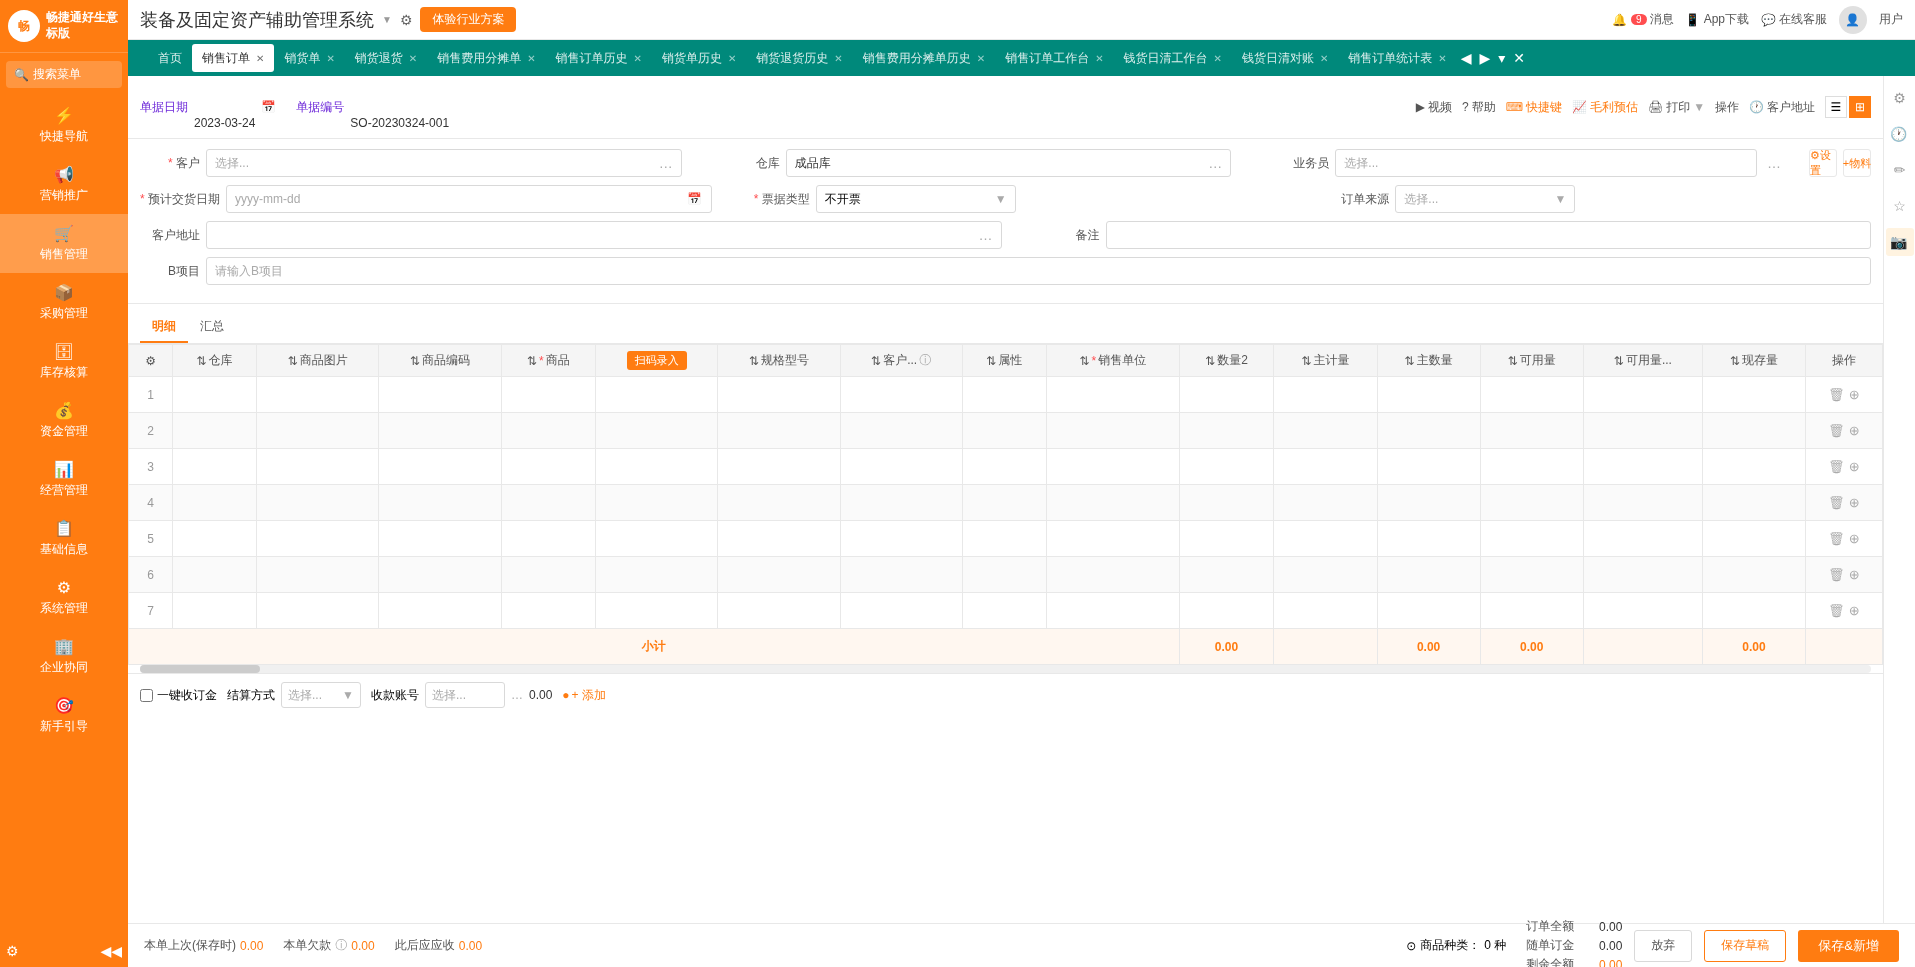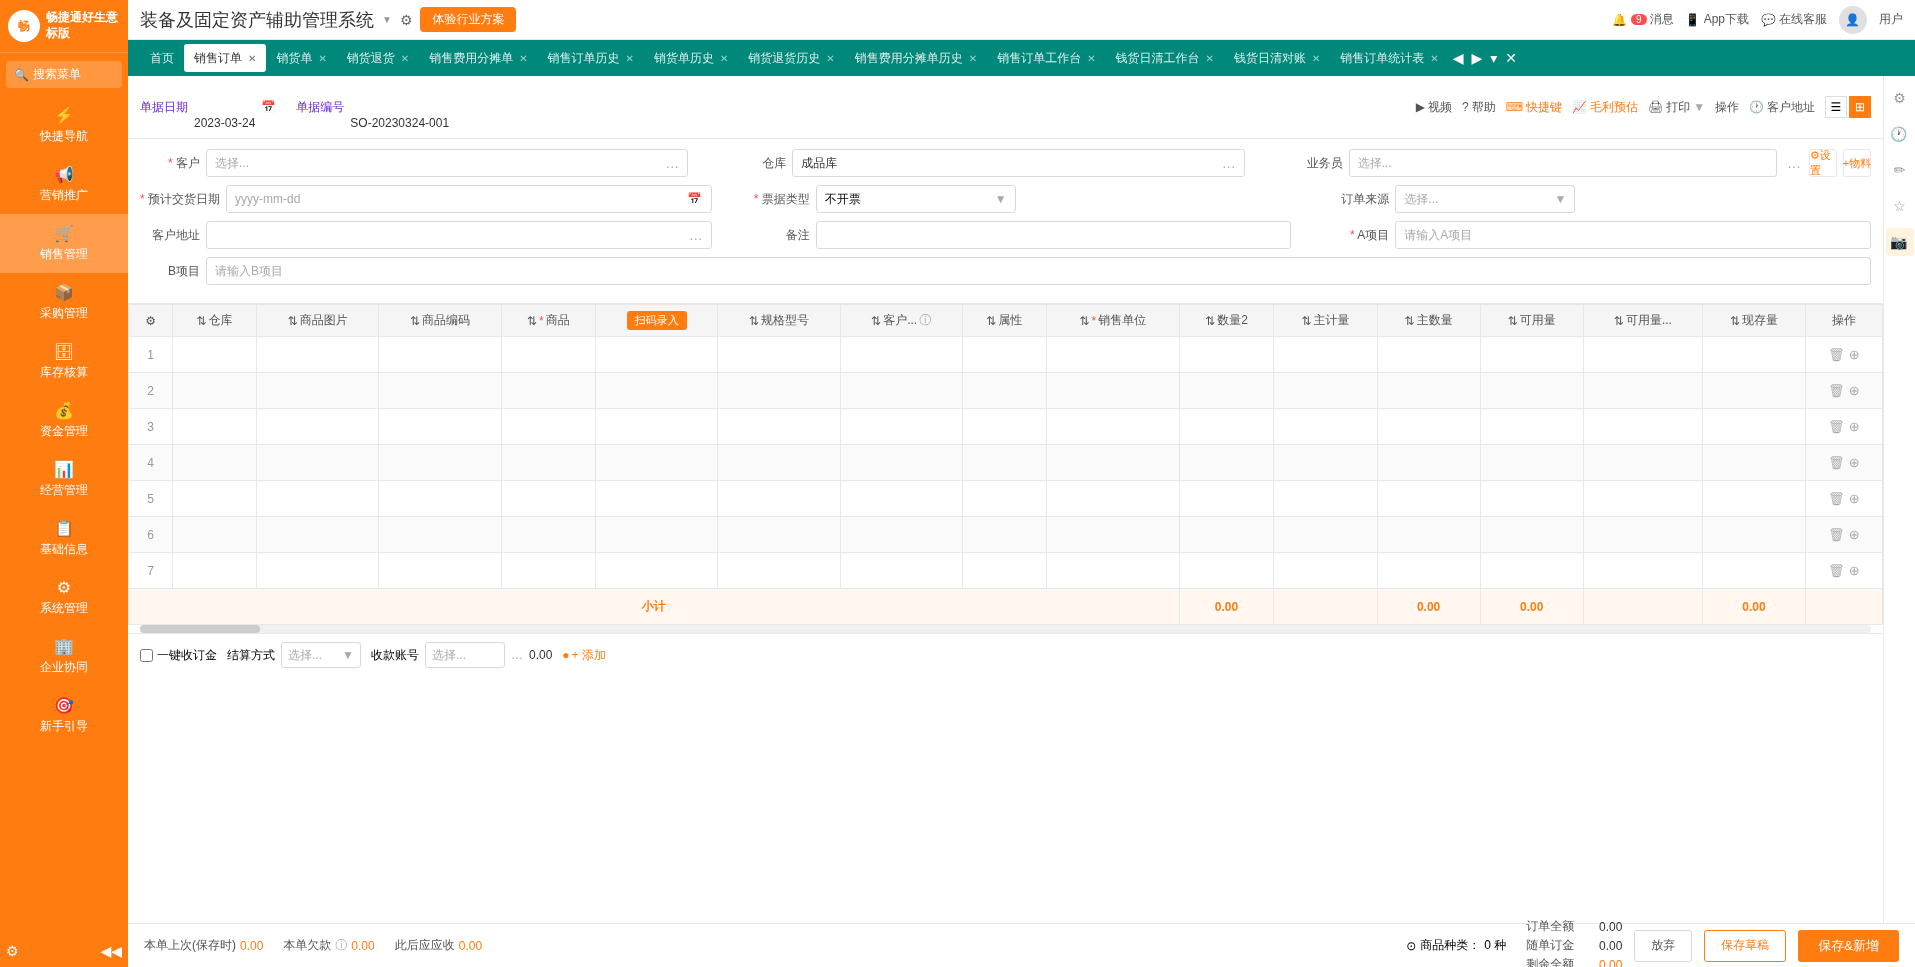--- a/index.html
+++ b/index.html
@@ -27,21 +27,21 @@
     .system-title { font-size: 18px; color: #333; }
     .system-title-arrow { color: #999; font-size: 10px; }
     .header-industry-btn { background: #ff7c11; color: #fff; border: none; border-radius: 4px; padding: 4px 12px; cursor: pointer; font-size: 12px; }
     .top-header-right { display: flex; align-items: center; gap: 12px; color: #555; font-size: 12px; }
     .header-icon-btn { display: flex; align-items: center; gap: 3px; cursor: pointer; color: #555; }
     .badge { background: #ff4d4f; color: #fff; border-radius: 10px; padding: 0 4px; font-size: 10px; min-width: 16px; text-align: center; }
     .user-avatar { width: 28px; height: 28px; background: #e0e0e0; border-radius: 50%; display: flex; align-items: center; justify-content: center; font-size: 12px; color: #666; }
     .gear-btn { background: none; border: none; cursor: pointer; font-size: 14px; color: #666; }
 
     
-    .tab-bar { height: 36px; background: #00897b; display: flex; align-items: center; padding: 0 12px; overflow: hidden; flex-shrink: 0; }
+    .tab-bar { height: 36px; background: #00897b; display: flex; align-items: center; padding: 0 20px; overflow: hidden; flex-shrink: 0; }
     .tab-item { height: 28px; padding: 0 10px; display: flex; align-items: center; gap: 4px; border-radius: 3px; cursor: pointer; white-space: nowrap; font-size: 12px; color: rgba(255,255,255,0.85); }
     .tab-item.active { background: #fff; color: #333; }
     .tab-item .tab-close { font-size: 10px; color: inherit; opacity: 0.7; margin-left: 2px; }
     .tab-nav-btn { background: none; border: none; color: #fff; cursor: pointer; padding: 0 4px; font-size: 14px; }
 
     
     .content { flex: 1; display: flex; overflow: hidden; background: #f5f5f5; }
     .page-content { flex: 1; overflow-y: auto; padding: 0; background: #fff; }
 
     
@@ -344,21 +344,21 @@
             </div>
           </div>
           <div class="field-group">
             <span class="field-label" style="margin-left:30px;">业务员</span>
             <div class="field-input with-icon" style="width:180px;">
               <span style="color:#aaa;">选择...</span>
             </div>
             <span class="field-more">…</span>
           </div>
           <div style="margin-left:auto; display:flex; gap:6px;">
-            <div style="width:28px;height:28px;border:1px solid #e8e8e8;display:flex;align-items:center;justify-content:center;cursor:pointer;color:#ff7c11;font-size:11px;border-radius:3px;">⚙设置</div>
+            <div style="width:28px;height:28px;border:1px solid #e8e8e8;display:flex;align-items:center;justify-content:center;cursor:pointer;color:#ff7c11;font-size:11px;border-radius:3px;margin-left:20px;">⚙设置</div>
             <div style="width:28px;height:28px;border:1px solid #e8e8e8;display:flex;align-items:center;justify-content:center;cursor:pointer;color:#ff7c11;font-size:11px;border-radius:3px;white-space:nowrap;padding:0 4px;">+物料</div>
           </div>
         </div>
 
         <div class="form-row">
           <div class="field-group">
             <span class="field-label required">预计交货日期</span>
             <div class="field-input with-icon" style="width:200px;">
               <span style="color:#aaa;">yyyy-mm-dd</span>
               <span>📅</span>
@@ -384,38 +384,40 @@
           <div class="field-group">
             <span class="field-label">客户地址</span>
             <div class="field-input with-icon" style="width:360px;">
               <span class="field-more" style="margin-left:auto;">…</span>
             </div>
           </div>
           <div class="field-group">
             <span class="field-label" style="margin-left:30px;">备注</span>
             <div class="field-input" style="width:360px;"></div>
           </div>
-          <div class="field-group">
-            <span class="field-label required" style="margin-left:30px;">A项目</span>
-            <div class="field-input" style="width:200px;">
-              <span style="color:#aaa;">请输入A项目</span>
-            </div>
-          </div>
         </div>
 
         <div class="form-row">
           <div class="field-group">
             <span class="field-label">B项目</span>
             <div class="field-input" style="width:360px;">
               <span style="color:#aaa;">请输入B项目</span>
             </div>
           </div>
         </div>
       </div>
 
+      <div class="detail-tabs">
+        <div class="detail-tab active">
+          <span>明细</span>
+        </div>
+        <div class="detail-tab">
+          <span>汇总</span>
+        </div>
+      </div>
 
       <div class="data-table-wrapper">
         <table class="data-table">
           <thead>
             <tr>
               <th>⚙</th>
               <th>
                   <div class="th-inner">
                     <span>⇅</span>
                     <span>仓库</span>

